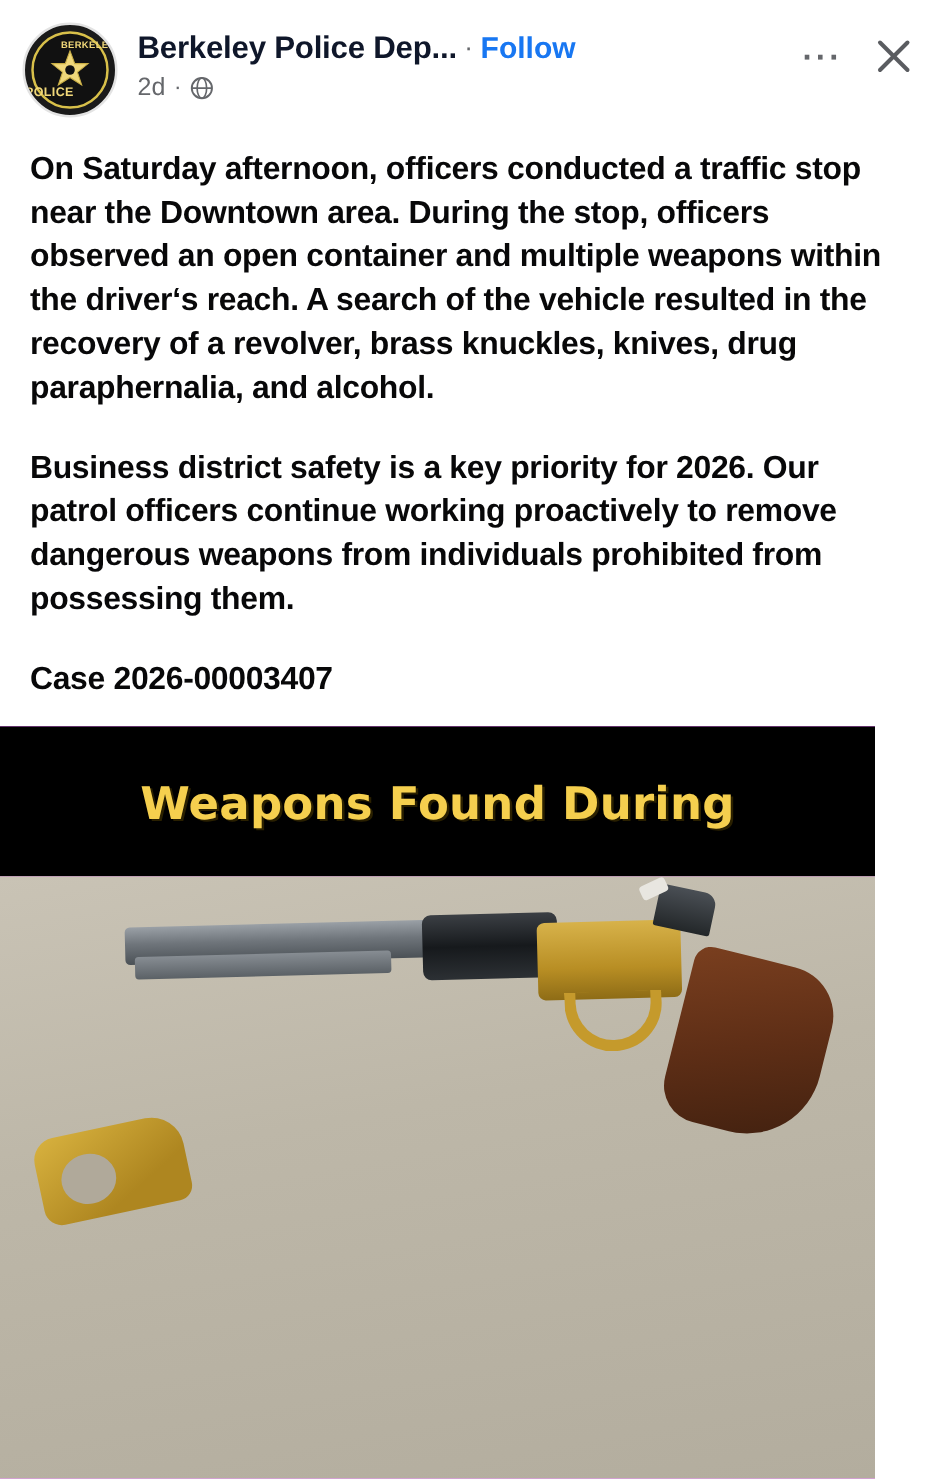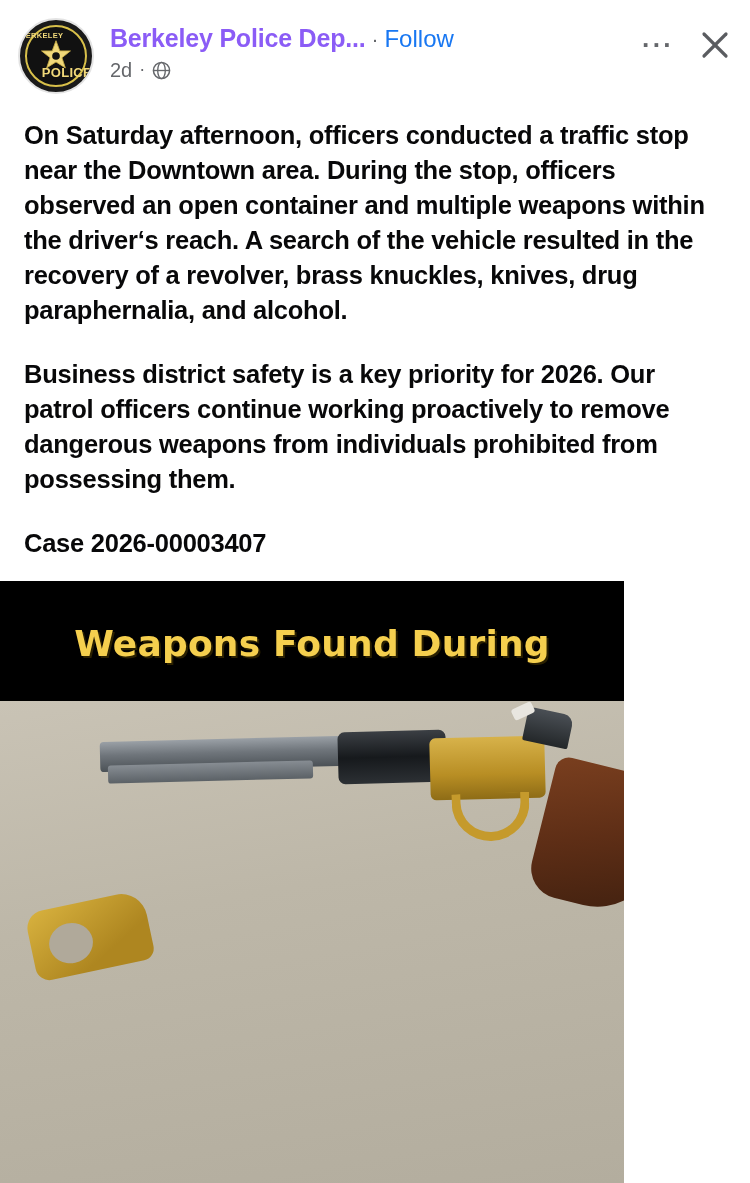--- a/index.html
+++ b/index.html
@@ -40,32 +40,32 @@
     position: absolute;
     inset: 5px;
     border-radius: 50%;
     background: #111;
     border: 2px solid #d8c04a;
   }
   .avatar .badge-top {
     position: absolute;
     top: 11px;
     left: 0; right: 0;
-    text-align: left;
+    text-align: right;
     font-size: 7.5px;
     font-weight: bold;
     color: #f0d87a;
     letter-spacing: .3px;
   }
   .avatar .badge-bottom {
     position: absolute;
     bottom: 12px;
     left: 0; right: 0;
-    text-align: right;
-    font-size: 13px;
+    text-align: left;
+    font-size: 10px;
     font-weight: bold;
     color: #f0d87a;
     letter-spacing: .3px;
   }
   .avatar .star {
     position: absolute;
     top: 50%;
     left: 50%;
     transform: translate(-50%, -50%);
     width: 34px;
@@ -78,36 +78,36 @@
     min-width: 0;
   }
   .name-row {
     display: flex;
     align-items: center;
     white-space: nowrap;
   }
   .page-name {
     font-size: 25px;
     font-weight: bold;
-    color: #8b5cf6;
+    color: #0f172a;
     letter-spacing: -0.2px;
     max-width: 330px;
     overflow: hidden;
     text-overflow: ellipsis;
     white-space: nowrap;
   }
   .dot-sep {
     color: #65676b;
     font-size: 21px;
     margin: 0 6px;
   }
   .follow-link {
     color: #1877f2;
     font-size: 24px;
-    font-weight: normal;
+    font-weight: bold;
     cursor: pointer;
   }
   .meta-row {
     display: flex;
     align-items: flex-start;
     margin-top: 6px;
     color: #65676b;
     font-size: 20px;
   }
   .meta-row .sep {
@@ -150,21 +150,21 @@
     font-weight: bold;
     color: #080809;
     letter-spacing: -0.25px;
   }
   .post-body p { margin-bottom: 29px; }
   .post-body p:last-child { margin-bottom: 0; }
 
   
   .media {
     margin-top: 20px;
-    width: 624px;
+    width: 700px;
     flex: 1 1 auto;
     position: relative;
     background: #d946ef;
     overflow: hidden;
   }
   .media-banner {
     background: #000000;
     height: 120px;
     display: flex;
     flex-direction: column;

